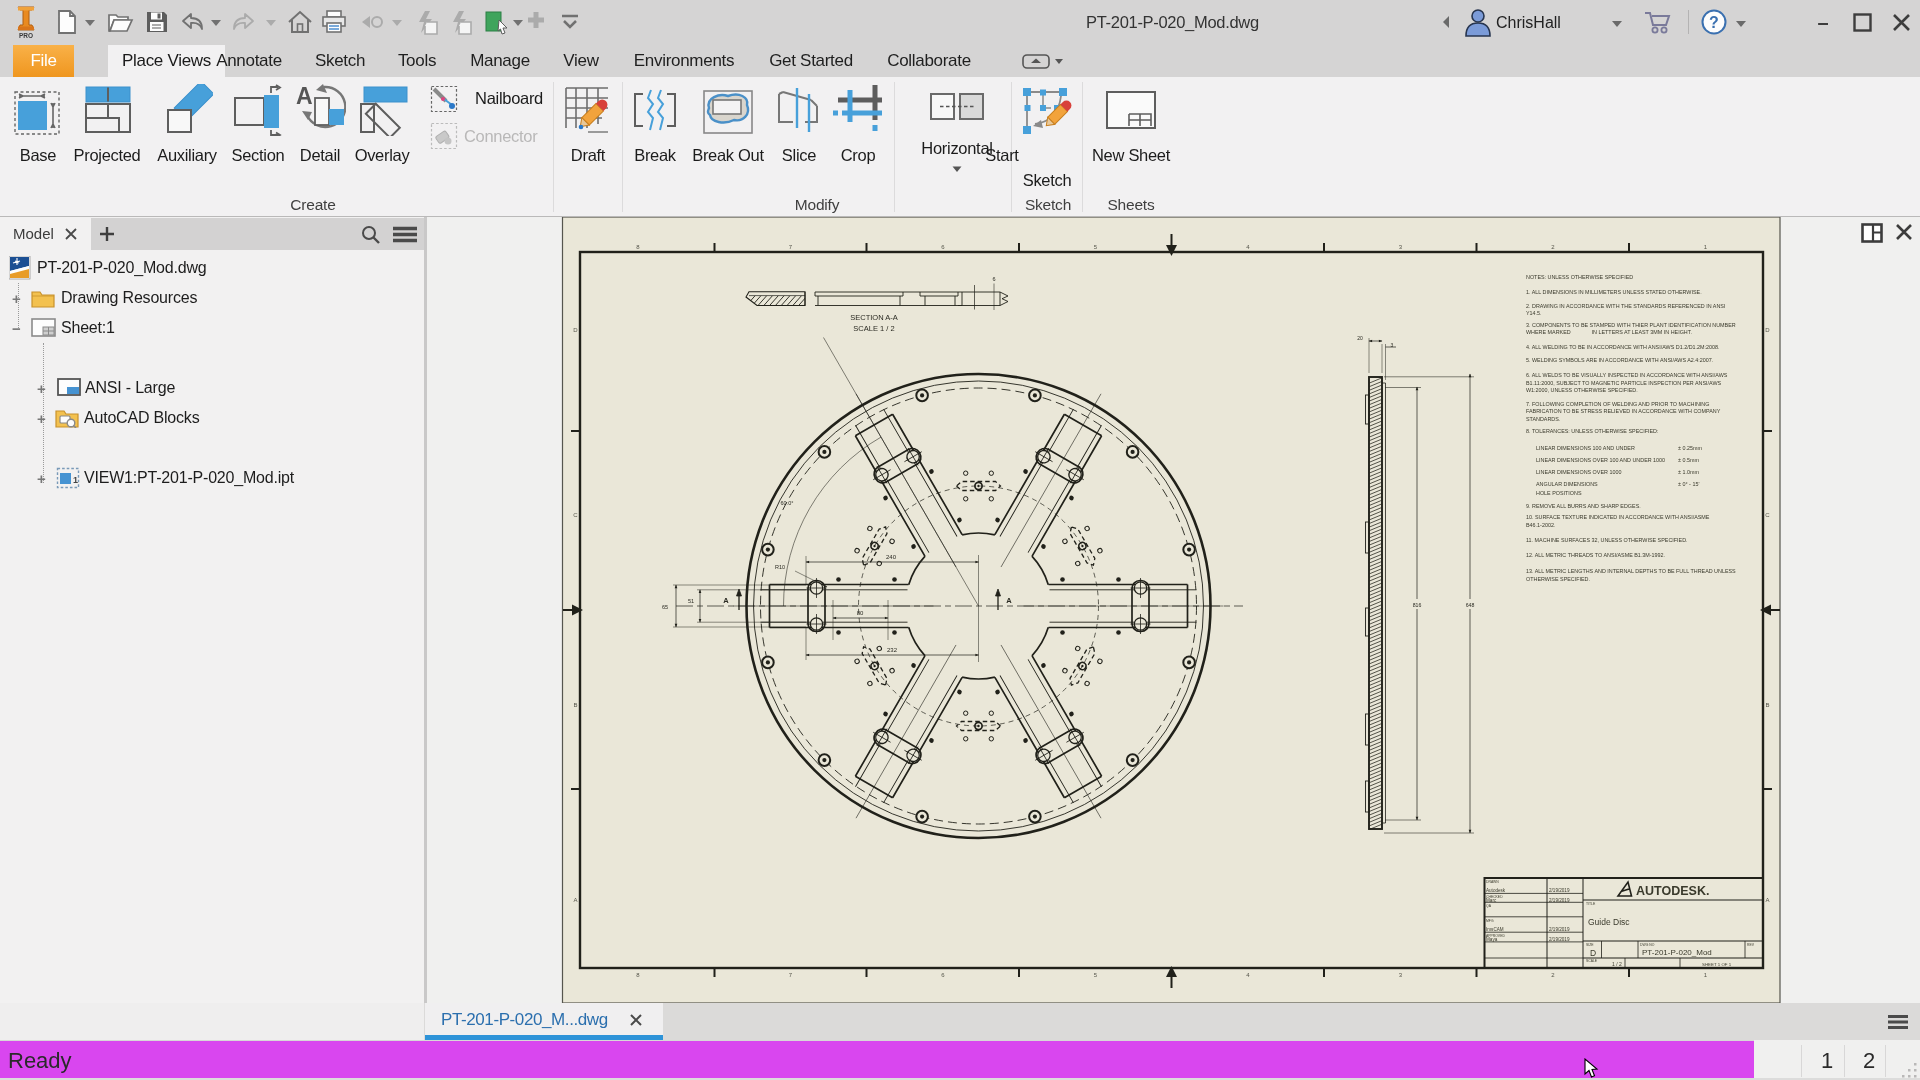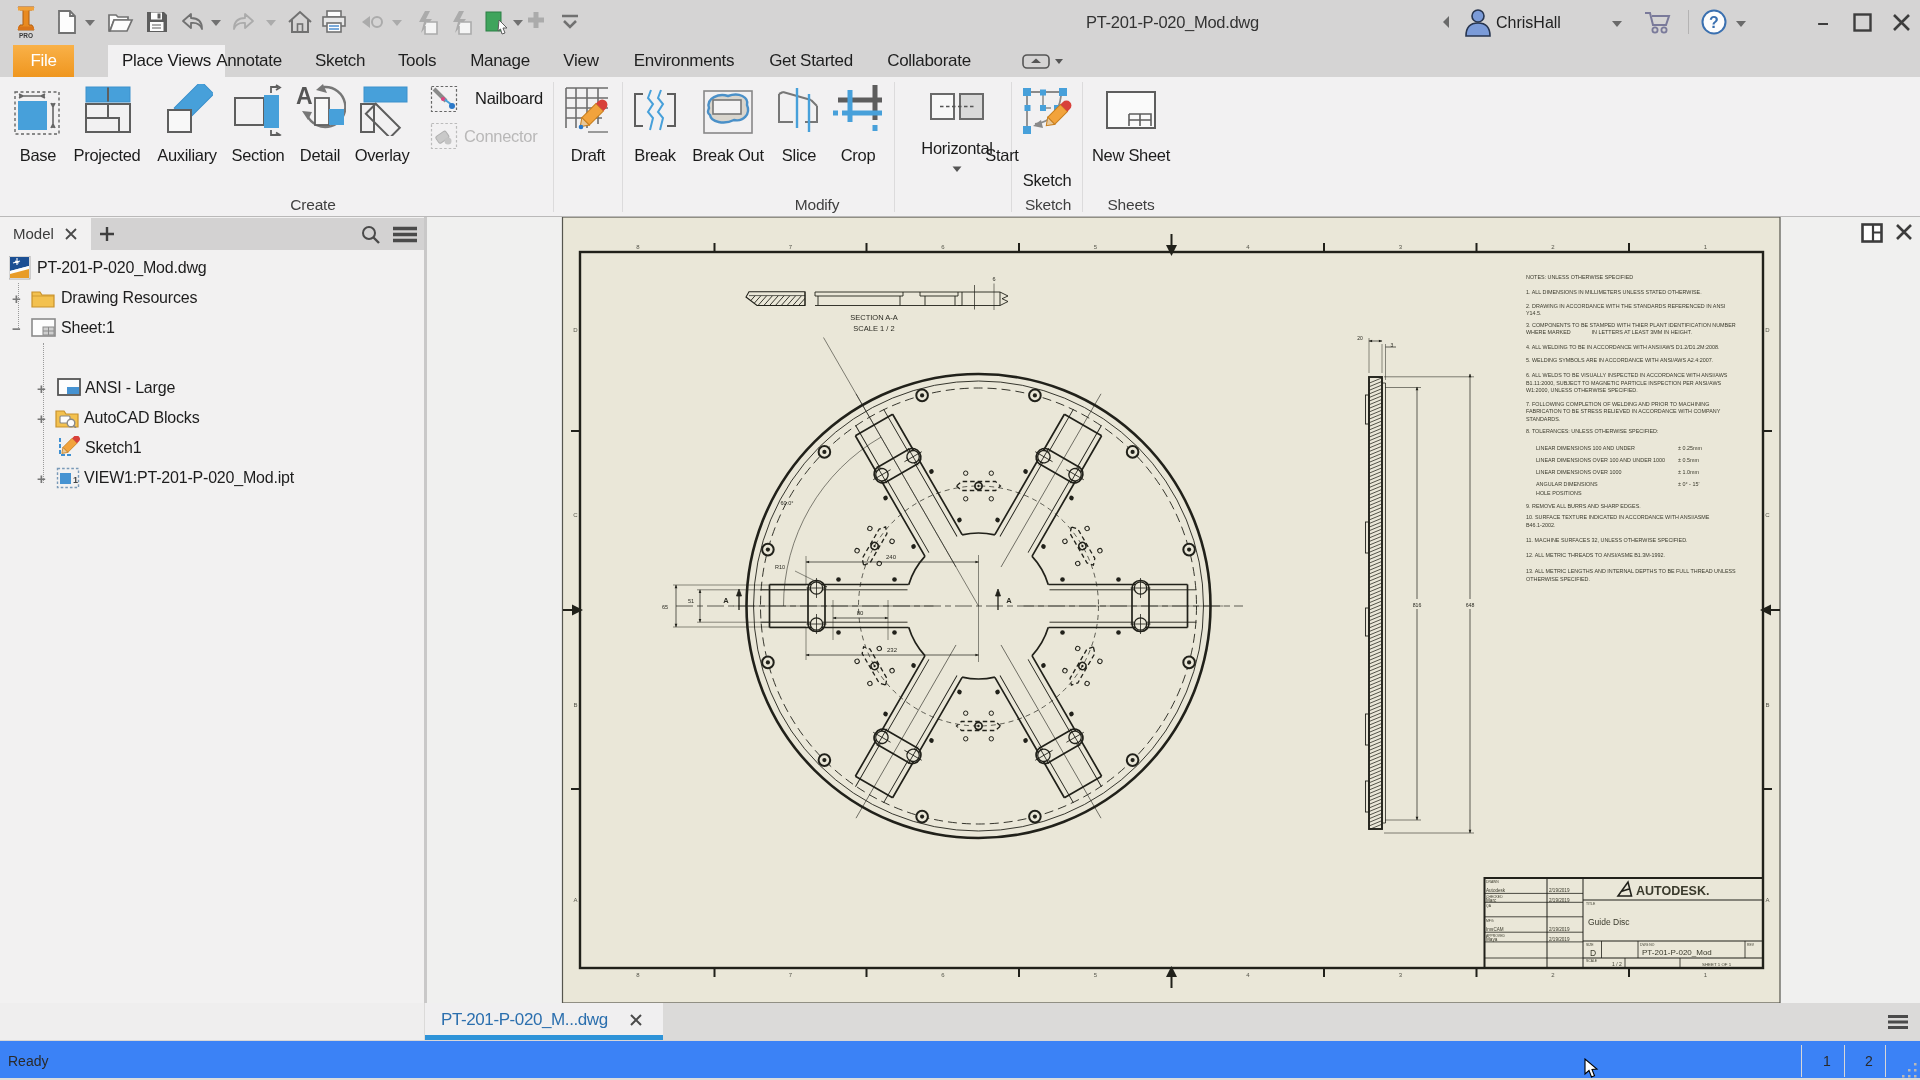--- a/index.html
+++ b/index.html
@@ -11,21 +11,21 @@
 .rlabel{position:absolute;font-size:16.5px;color:#1c1c1c;text-align:center;letter-spacing:-0.3px;white-space:nowrap;}
 .glabel{position:absolute;font-size:15.5px;color:#3f3f3f;text-align:center;letter-spacing:-0.2px;white-space:nowrap;}
 .rsep{position:absolute;top:5px;height:130px;width:1px;background:#dcdbdc;}
 #browser{left:0;top:217px;width:425px;height:786px;background:#f2f1f1;}
 #bdivider{left:424px;top:217px;width:3px;height:820px;background:#c9c8c8;}
 #canvas{left:427px;top:217px;width:1493px;height:786px;background:#f0f0ef;overflow:hidden;}
 .trow{position:absolute;left:0;width:425px;height:30px;font-size:16px;color:#1d1d1d;letter-spacing:-0.2px;}
 .trow span{position:absolute;top:50%;transform:translateY(-50%);white-space:nowrap;}
 .exp{position:absolute;color:#787878;font-size:15px;font-weight:bold;top:50%;transform:translateY(-50%);}
 #tabstrip{left:0;top:1003px;width:1920px;height:37px;background:#dbdad9;}
-#statusbar{left:0;top:1040px;width:1920px;height:40px;background:#3b82f6;border-top:1px solid #d8d7d7;font-size:14px;color:#2a2a2a;}
+#statusbar{left:0;top:1040px;width:1754px;height:40px;background:#d946ef;border-top:1px solid #d8d7d7;font-size:22px;color:#2a2a2a;}
 .wbtn{position:absolute;top:0;height:45px;line-height:45px;color:#3d3d3d;text-align:center;}
 </style>
 </head><body>
 <div id="titlebar" class="abs">
 <svg class="abs" style="left:13px;top:5px" width="26" height="34" viewBox="0 0 26 34">
 <path d="M5 2 H21 L19 5 H16 V20 H19 L21 25 H5 L7 20 H10 V5 H7 Z" fill="#e98a20" stroke="#b05f10" stroke-width="1"></path>
 <rect x="5" y="2" width="16" height="3.5" fill="#f0a23c"></rect>
       <rect x="5" y="21.5" width="16" height="3.5" fill="#d9751a"></rect>
 <text x="13" y="33" font-size="6.5" font-weight="bold" fill="#3a3a3a" text-anchor="middle">PRO</text>
     </svg>
@@ -344,31 +344,20 @@
 </div>
 <div class="trow" style="top:186px">
 <div class="exp" style="left:37px">+</div>
 <svg width="25" height="20" viewBox="0 0 25 20" class="abs" style="left:55px;top:5px">
 <path d="M1 3 H9 L11 6 H23 V19 H1 Z" fill="#f3c14f" stroke="#c8922c" stroke-width="1.2"></path>
 <rect x="5" y="8" width="10" height="7" rx="1" fill="#fdfdfd" stroke="#8a8a8a" stroke-width="1.2"></rect>
 <circle cx="16" cy="15" r="3.8" fill="#fdfdfd" stroke="#8a8a8a" stroke-width="1.4"></circle>
         <path d="M18.5 17.5 L21 20" stroke="#8a8a8a" stroke-width="1.6"></path>
       </svg>
 <span style="left:84px">AutoCAD Blocks</span>
-</div>
-<div class="trow" style="top:216px">
-<svg width="24" height="22" viewBox="0 0 24 22" class="abs" style="left:57px;top:3px">
-<path d="M3 2 V19 H14" stroke="#3f90d2" stroke-width="2" fill="none" stroke-dasharray="4 2"></path>
-<g transform="rotate(45 13 10)">
-          <rect x="9" y="3" width="7" height="13" fill="#f2a33c" stroke="#c87f1e" stroke-width="0.8"></rect>
-          <path d="M9 3 h7 v-2.5 a3.5 3.5 0 0 0 -7 0 Z" fill="#d8403a"></path>
-          <path d="M9 16 L12.5 21 L16 16 Z" fill="#e8c89a" stroke="#c87f1e" stroke-width="0.8"></path>
-        </g>
-      </svg>
-<span style="left:85px">Sketch1</span>
 </div>
 <div class="trow" style="top:246px">
 <div class="exp" style="left:37px">+</div>
 <svg width="24" height="22" viewBox="0 0 24 22" class="abs" style="left:56px;top:4px">
 <rect x="1.5" y="1.5" width="21" height="19" fill="none" stroke="#7a9ab8" stroke-width="1.4" stroke-dasharray="2.6 2"></rect>
 <rect x="4" y="6" width="11" height="11" fill="#4693d2"></rect>
 <text x="17" y="16" font-size="9" fill="#444" font-weight="bold">1</text>
       </svg>
 <span style="left:84px">VIEW1:PT-201-P-020_Mod.ipt</span>
 </div>

